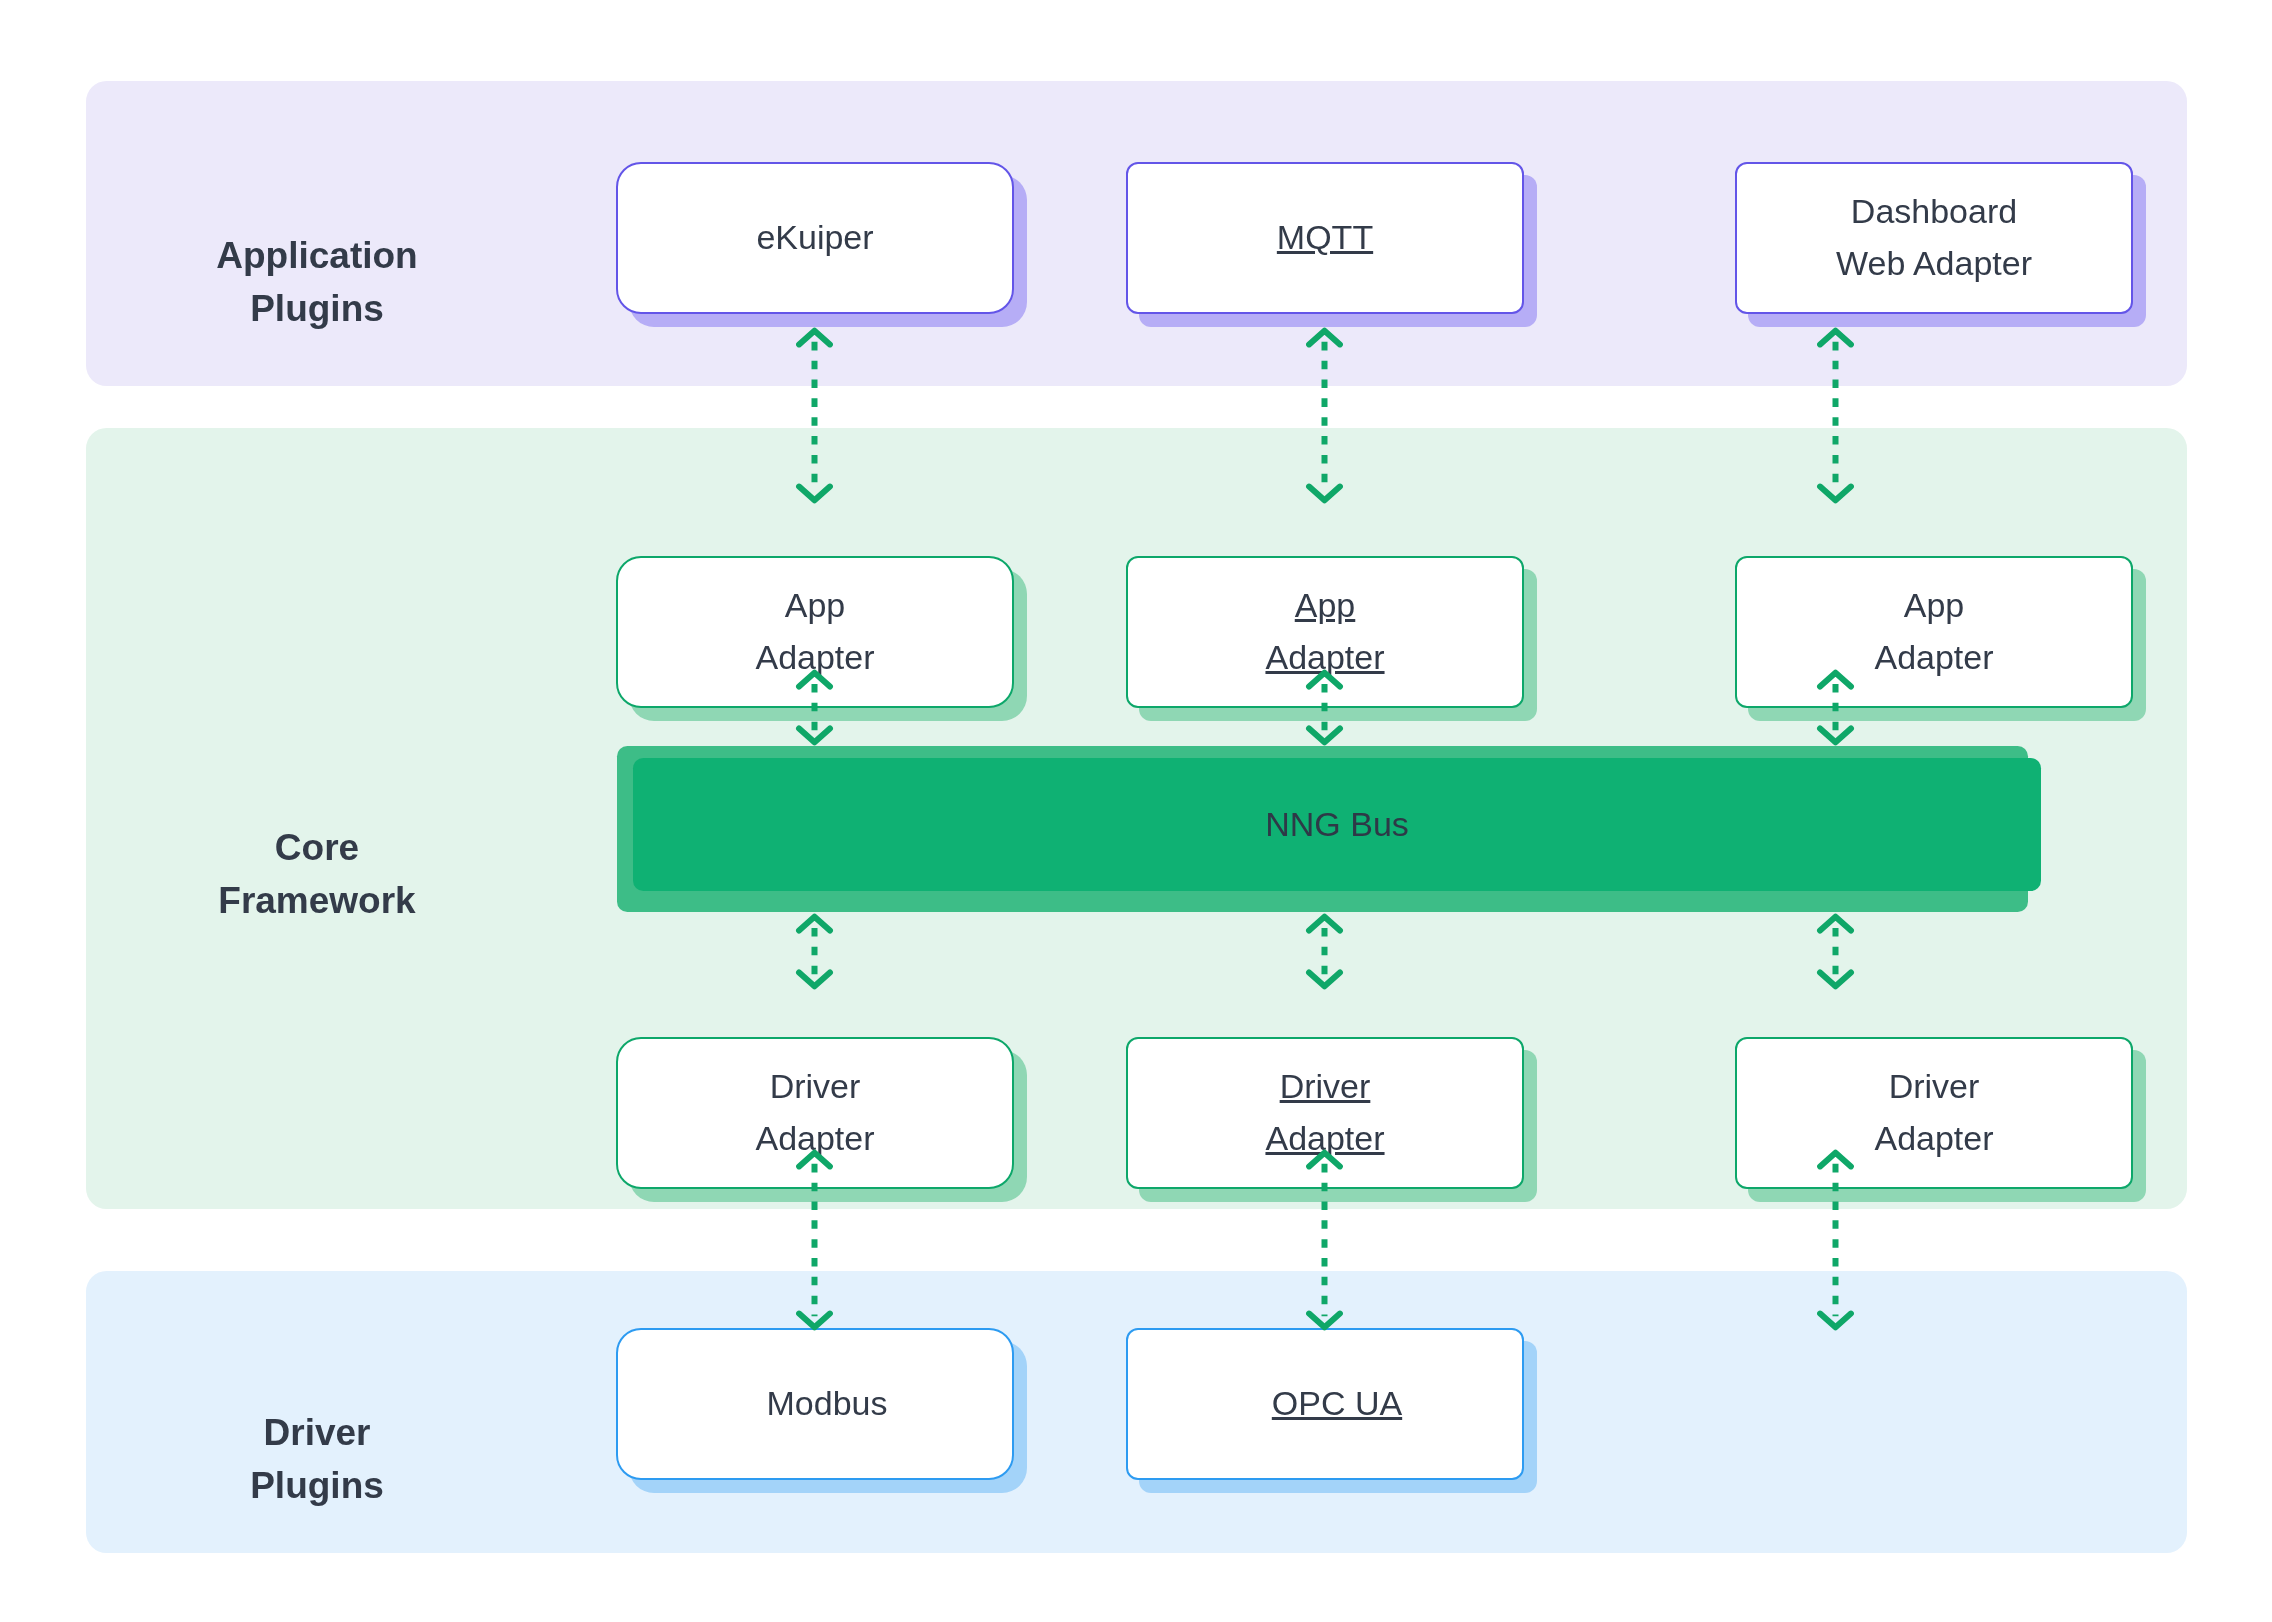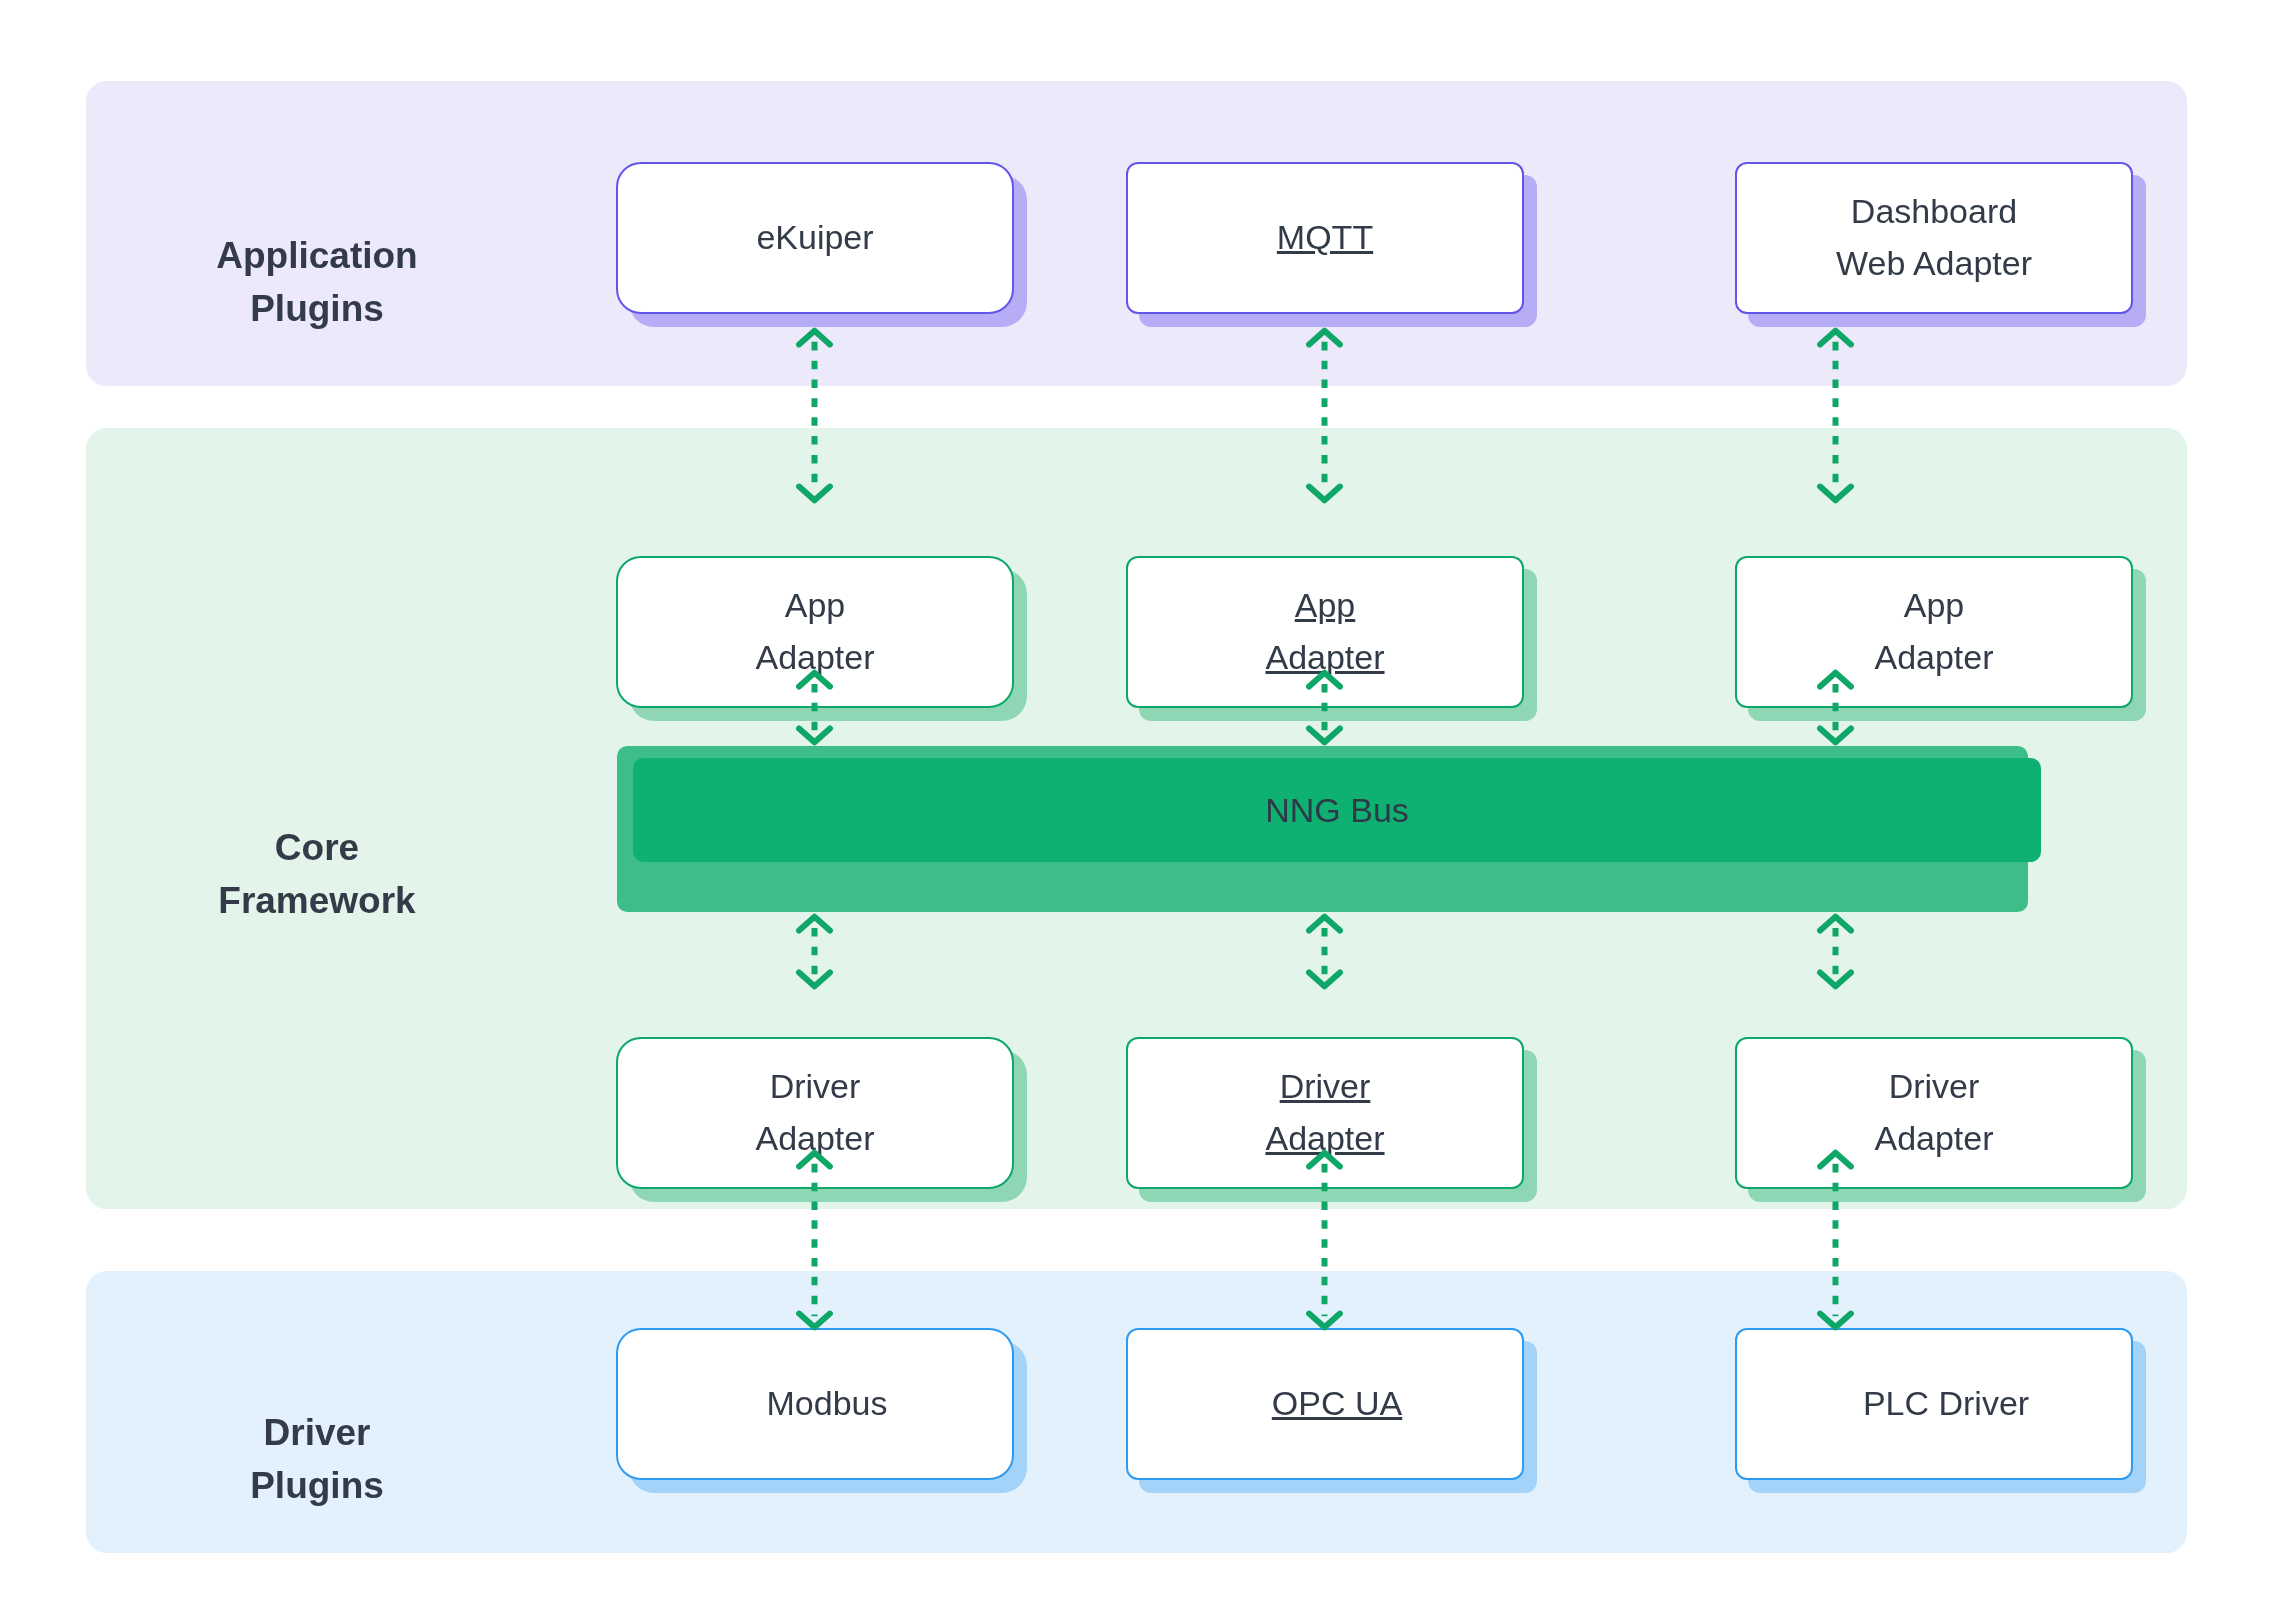--- a/index.html
+++ b/index.html
@@ -75,21 +75,21 @@
 
   
   .nng-back {
     position: absolute;
     left: 617px; top: 746px; width: 1411px; height: 166px;
     background: var(--bus-light);
     border-radius: 10.3px;
   }
   .nng-main {
     position: absolute;
-    left: 633px; top: 758px; width: 1408px; height: 104px;
+    left: 633px; top: 758px; width: 1408px; height: 133px;
     background: var(--bus-dark);
     border-radius: 10.3px;
     display: flex; align-items: center; justify-content: center;
     font-size: 34px; color: #2E3947;
   }
 
   
   .arrow { position: absolute; color: var(--arrow); }
 </style>
 </head>
@@ -159,24 +159,20 @@
   </div>
 
   <div class="box blue c1 r5">
     <span>Modbus</span>
     <span></span>
   </div>
   <div class="box blue c2 r5">
     <span>OPC UA</span>
     <span></span>
   </div>
-  <div class="box blue c3 r5">
-    <span>PLC Driver</span>
-    <span></span>
-  </div>
 
   <div id="arrow-layer">
       <svg class="arrow" width="55" height="185" viewBox="0 0 64 216" style="left: 787px; top: 323px;">
         <line x1="32" x2="32" y1="22" y2="194" stroke="currentColor" stroke-width="7" stroke-dasharray="10 12"></line>
         <polyline points="14,25 32,9 50,25" fill="none" stroke="currentColor" stroke-width="7" stroke-linecap="round" stroke-linejoin="round"></polyline>
         <polyline points="14,191 32,207 50,191" fill="none" stroke="currentColor" stroke-width="7" stroke-linecap="round" stroke-linejoin="round"></polyline>
       </svg>
       <svg class="arrow" width="55" height="185" viewBox="0 0 64 216" style="left: 1297px; top: 323px;">
         <line x1="32" x2="32" y1="22" y2="194" stroke="currentColor" stroke-width="7" stroke-dasharray="10 12"></line>
         <polyline points="14,25 32,9 50,25" fill="none" stroke="currentColor" stroke-width="7" stroke-linecap="round" stroke-linejoin="round"></polyline>

